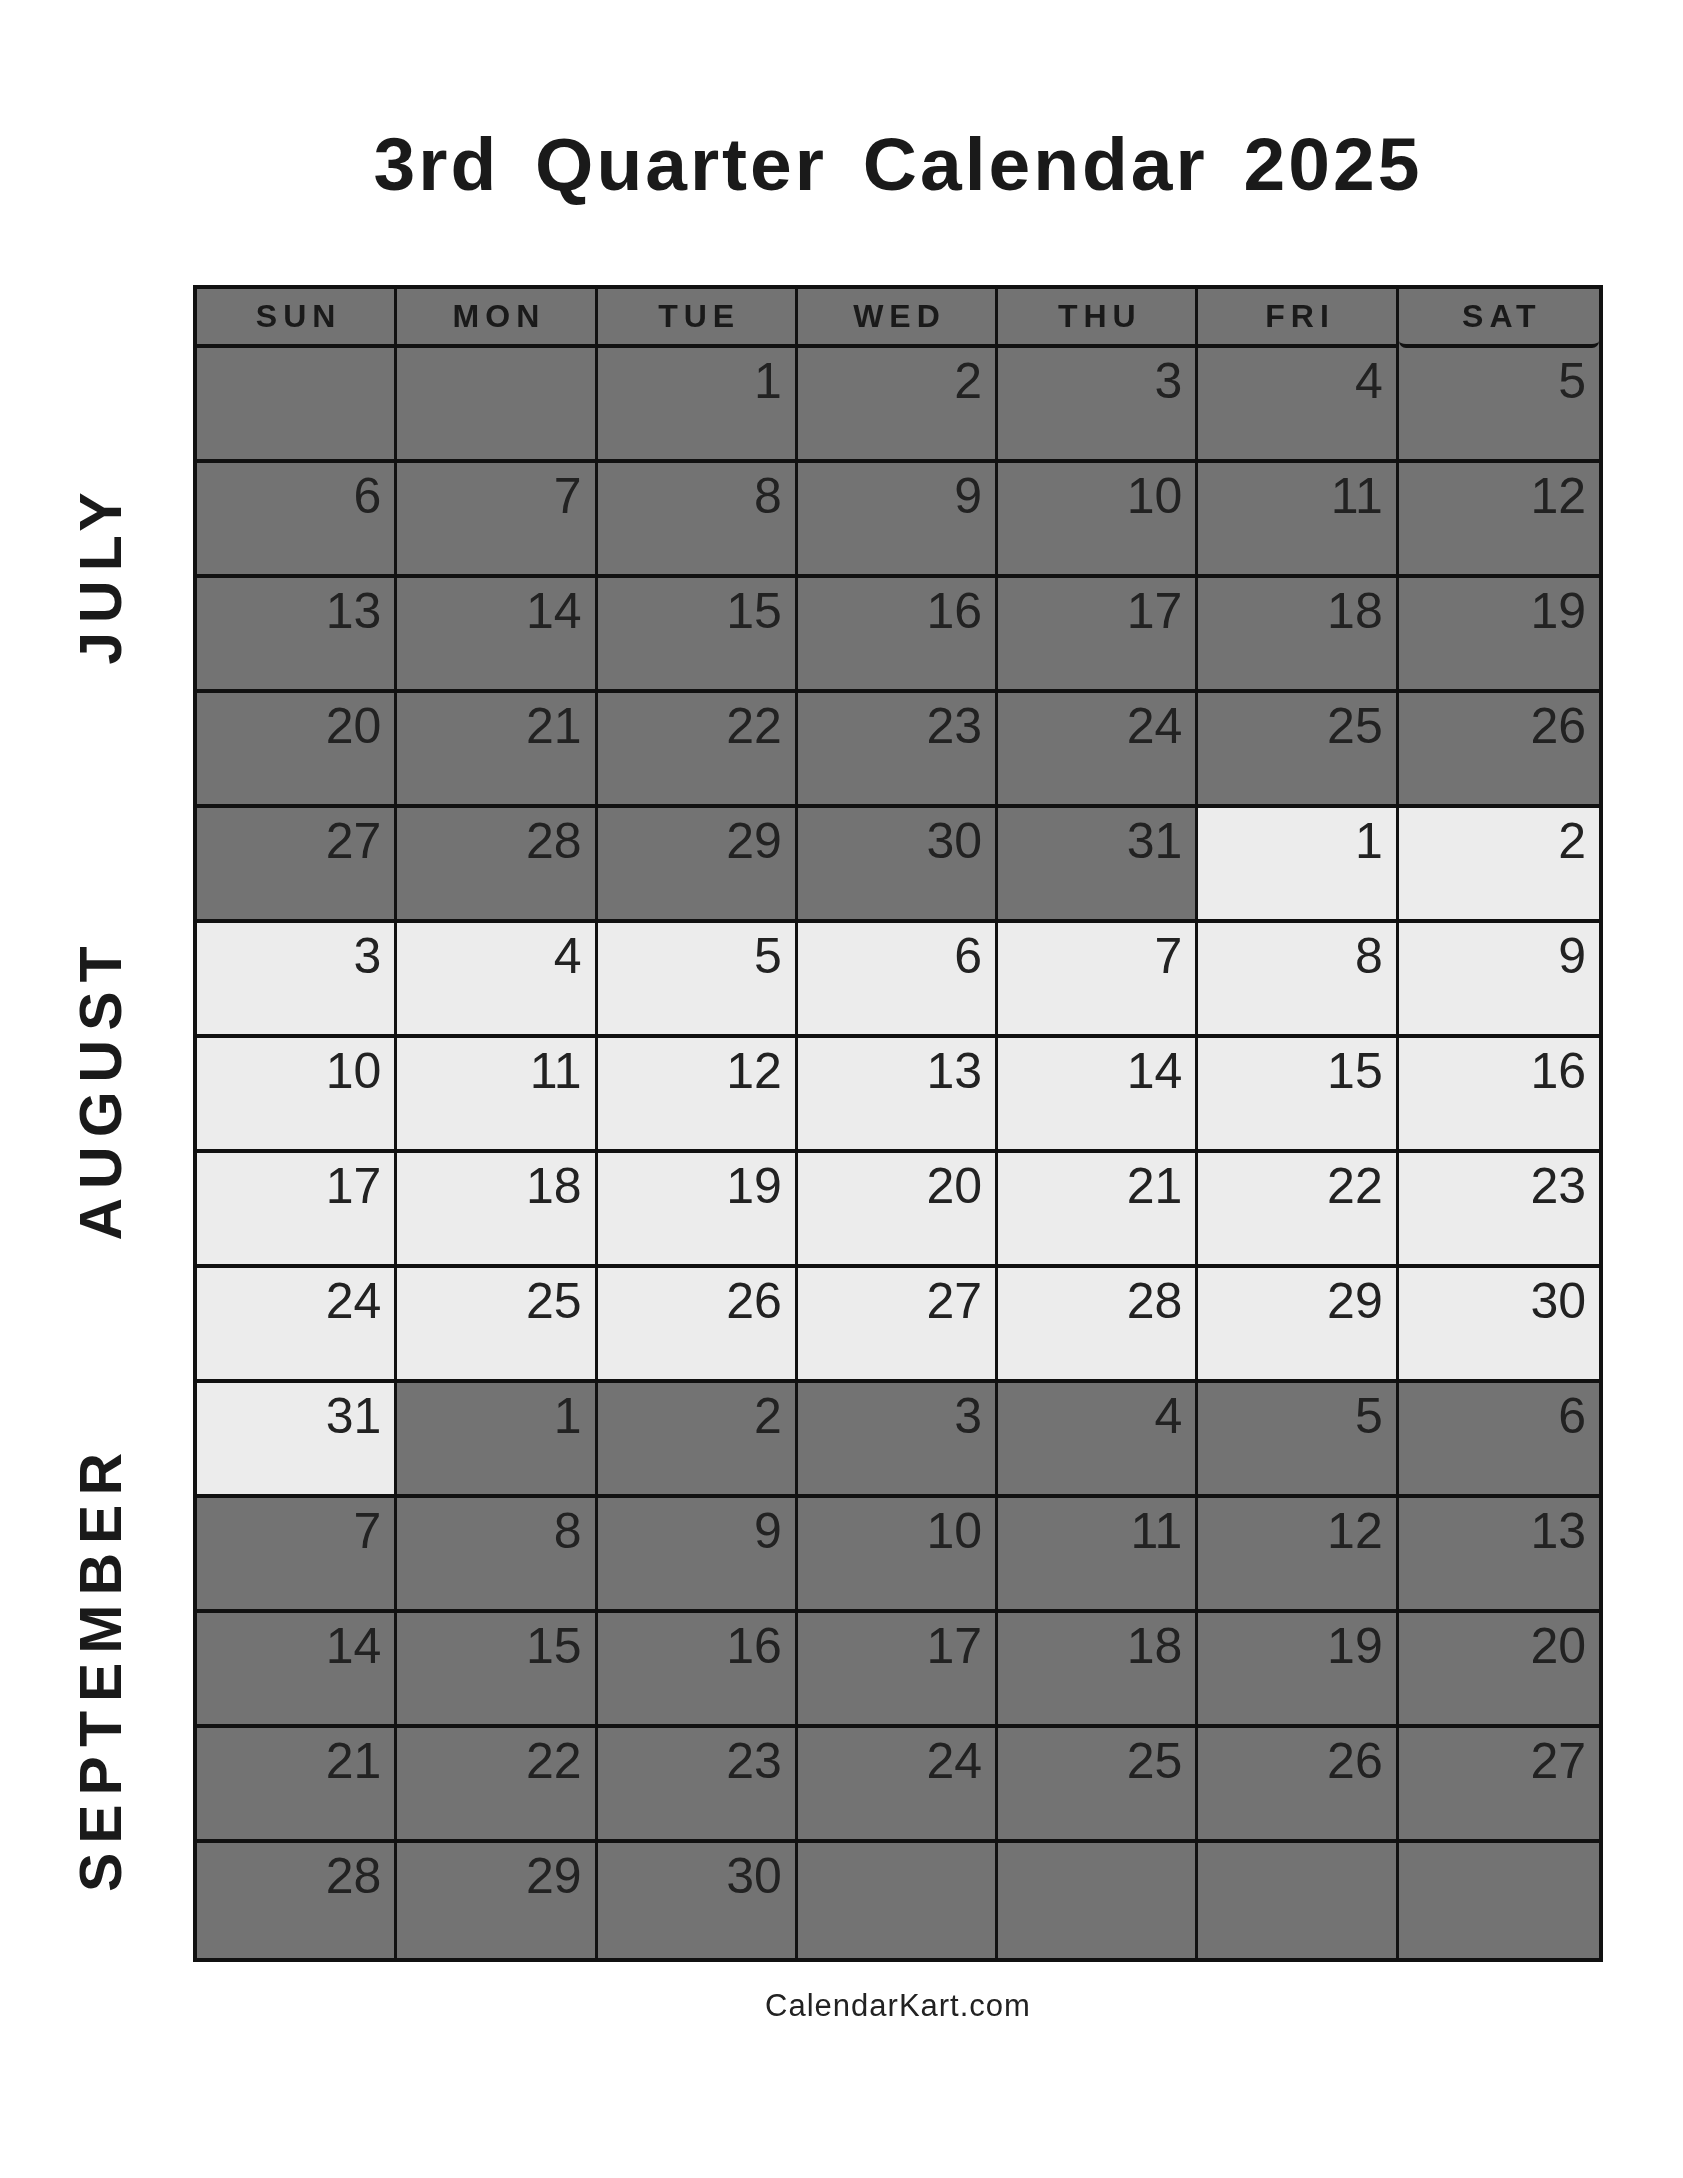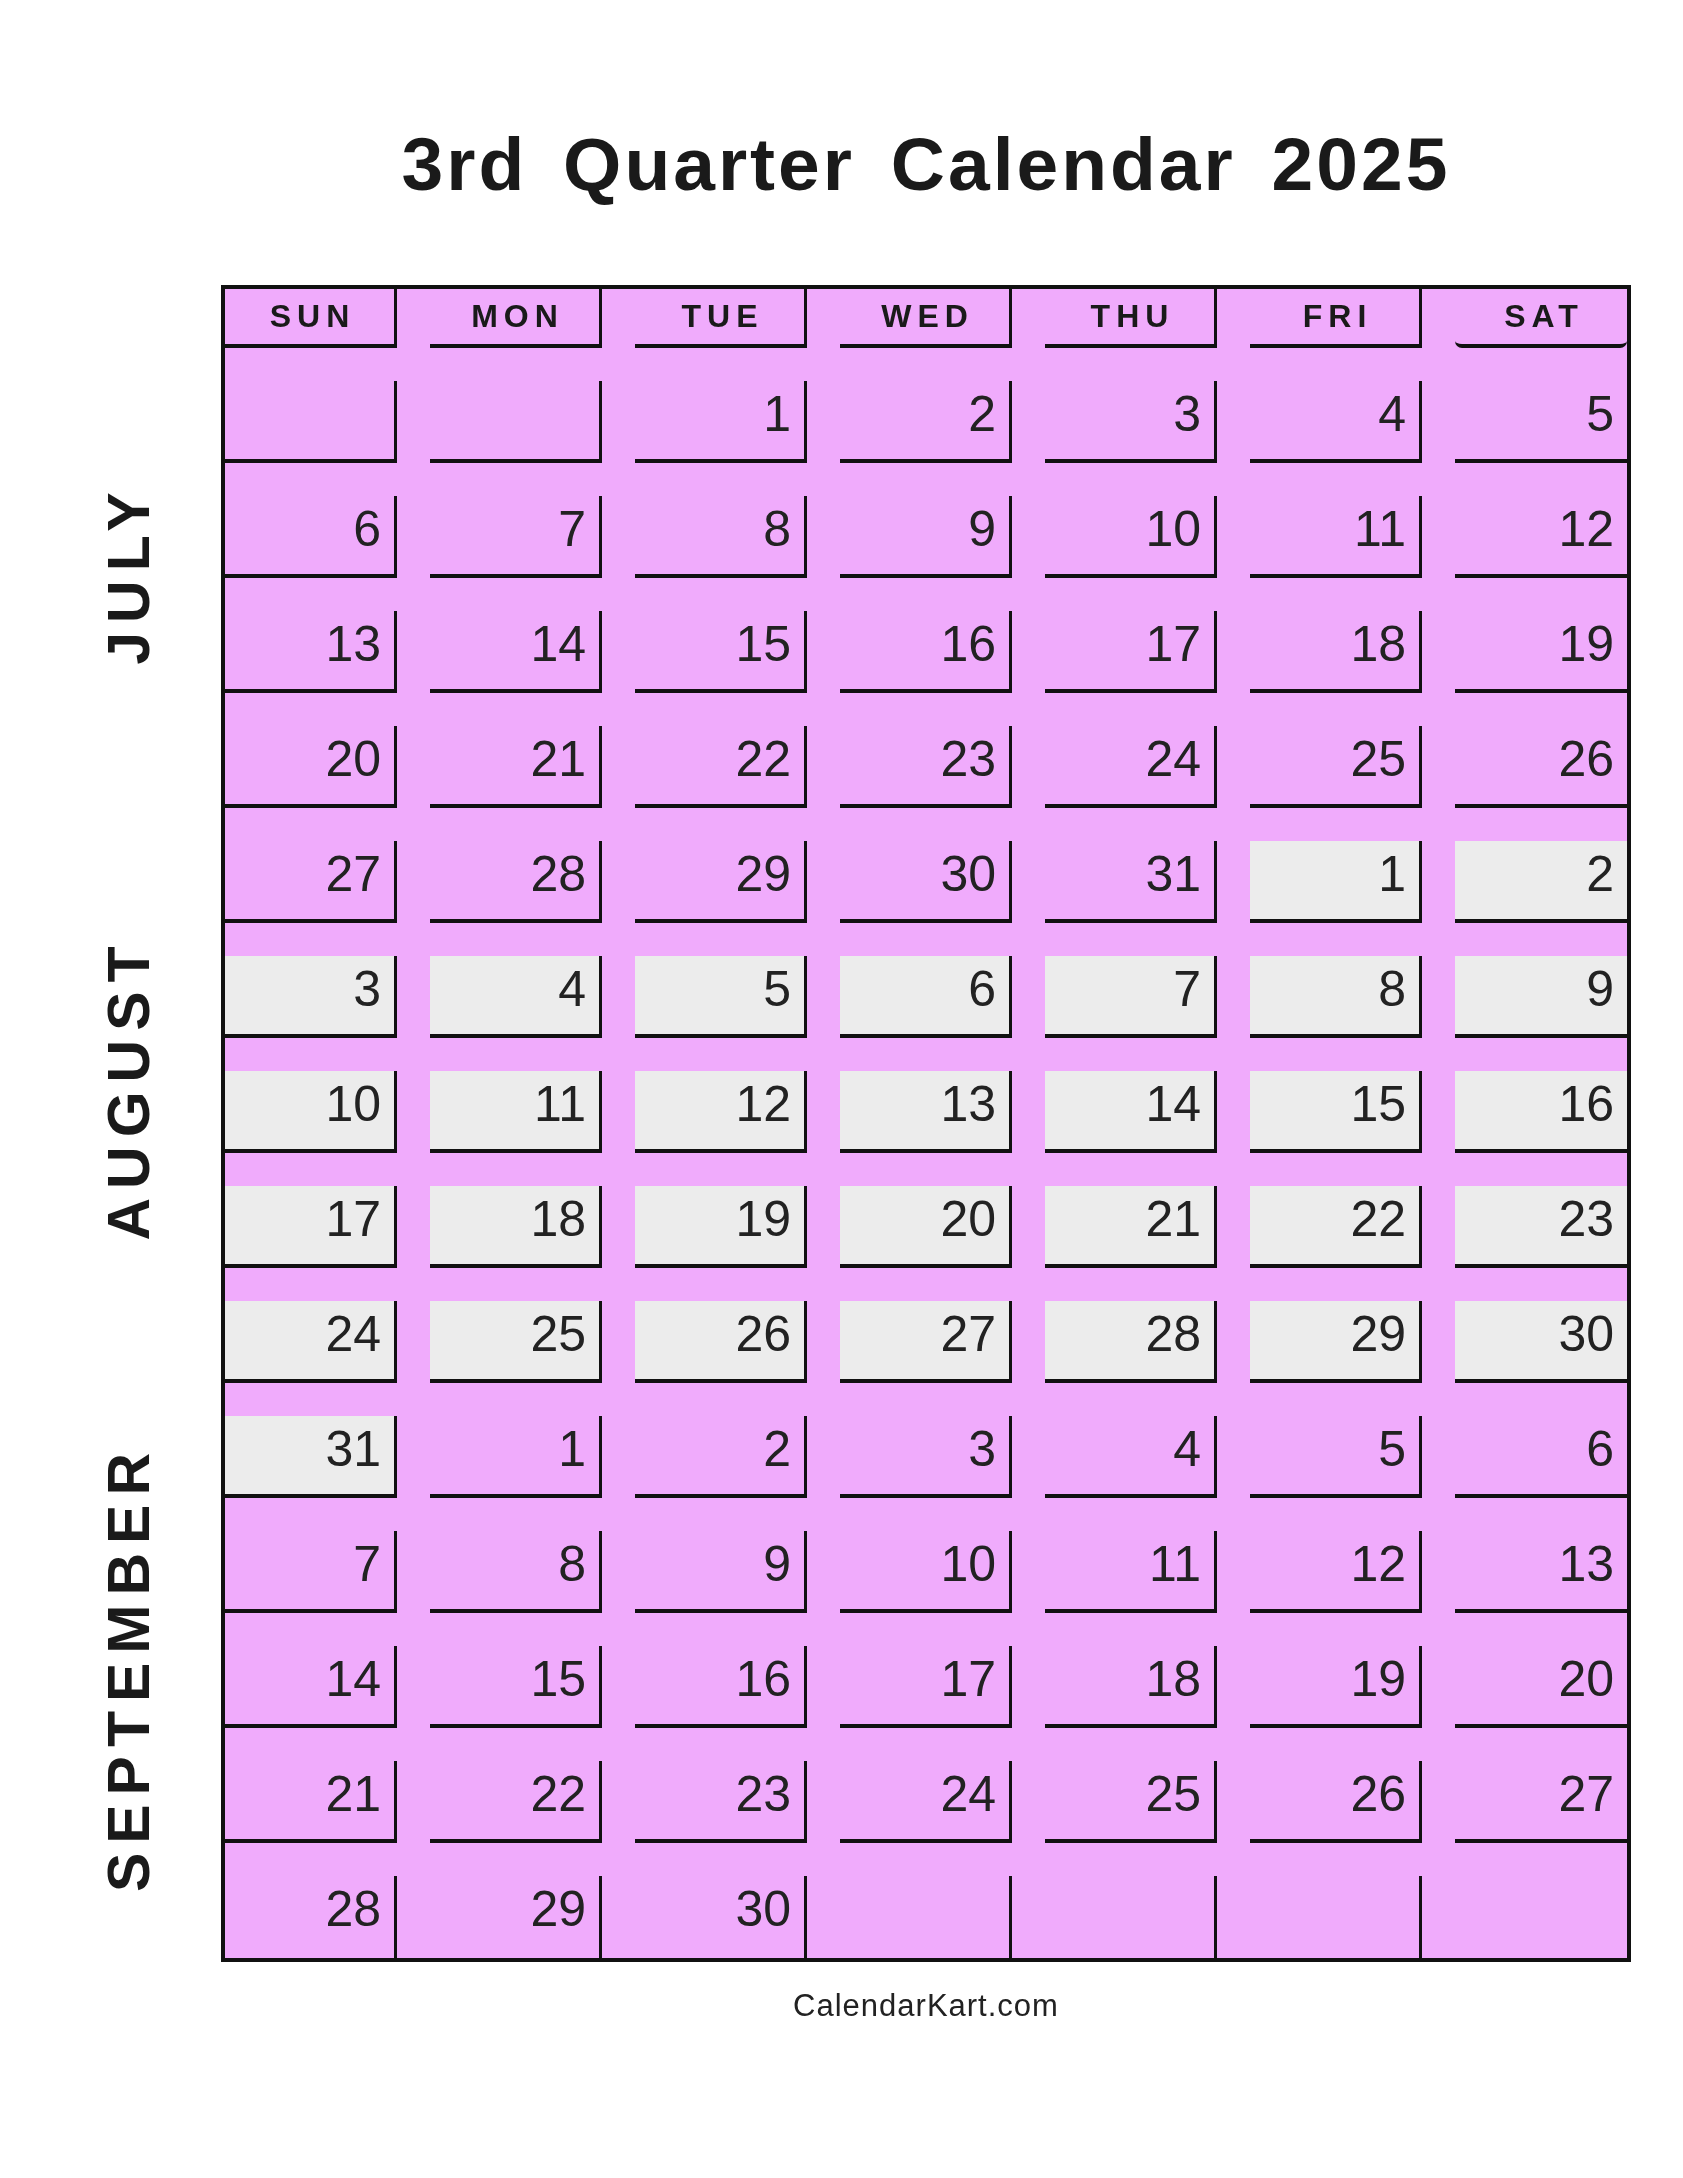--- a/index.html
+++ b/index.html
@@ -7,21 +7,20 @@
     padding: 0;
     background: #ffffff;
   }
   .page {
     position: relative;
     width: 1635px;
     height: 2178px;
     background: #ffffff;
     font-family: "Liberation Sans", "DejaVu Sans", sans-serif;
     overflow: hidden;
-    margin-left: 28px;
   }
   .title {
     position: absolute;
     left: 193px;
     top: 121px;
     width: 1410px;
     margin: 0;
     text-align: center;
     font-size: 75px;
     font-weight: bold;
@@ -49,22 +48,21 @@
     position: absolute;
     left: 193px;
     top: 285px;
     width: 1410px;
     height: 1677px;
     box-sizing: border-box;
     border: 4px solid var(--line, #111);
     display: grid;
     grid-template-columns: repeat(7, 1fr);
     grid-template-rows: 59px repeat(14, 1fr);
-    background: #f0abfc;
-    gap: 33px;
+    background: #737373;
   }
   .head {
     box-sizing: border-box;
     border-right: 3px solid var(--line, #111);
     border-bottom: 4px solid var(--line, #111);
     display: flex;
     align-items: center;
     justify-content: center;
     font-weight: bold;
     font-size: 32px;

